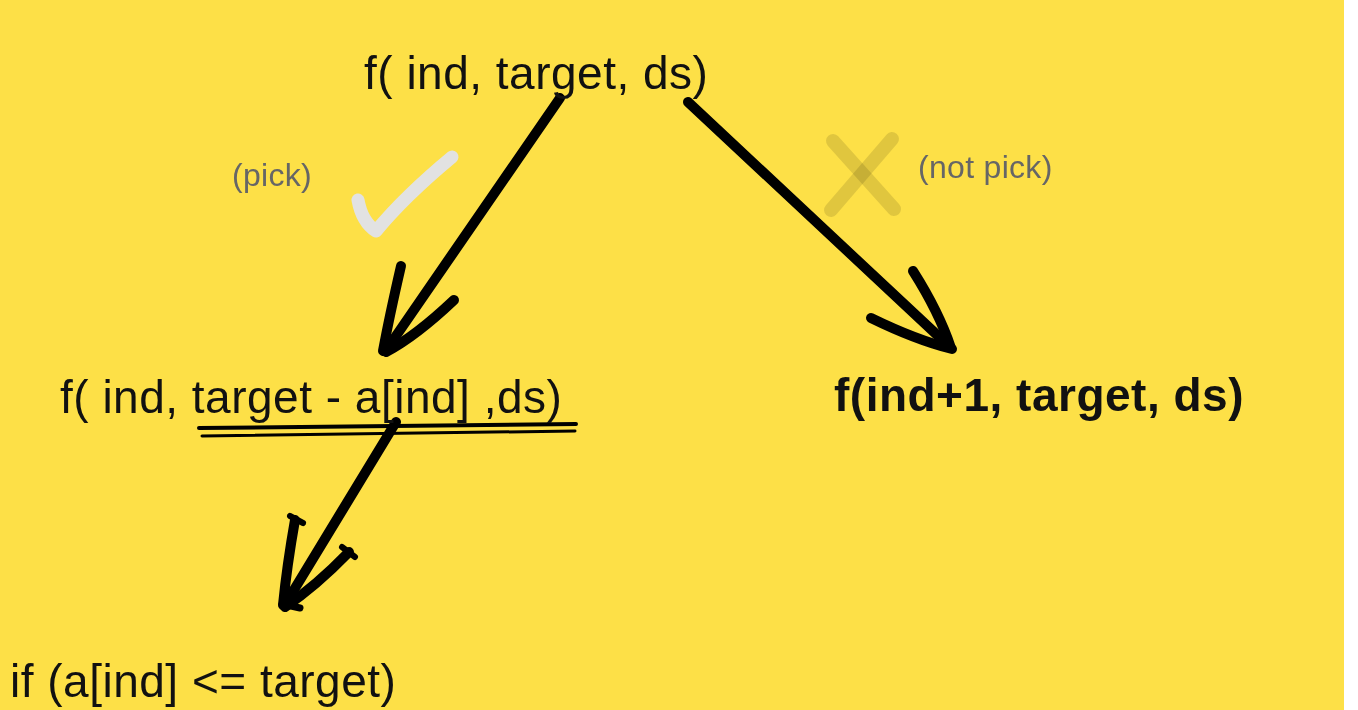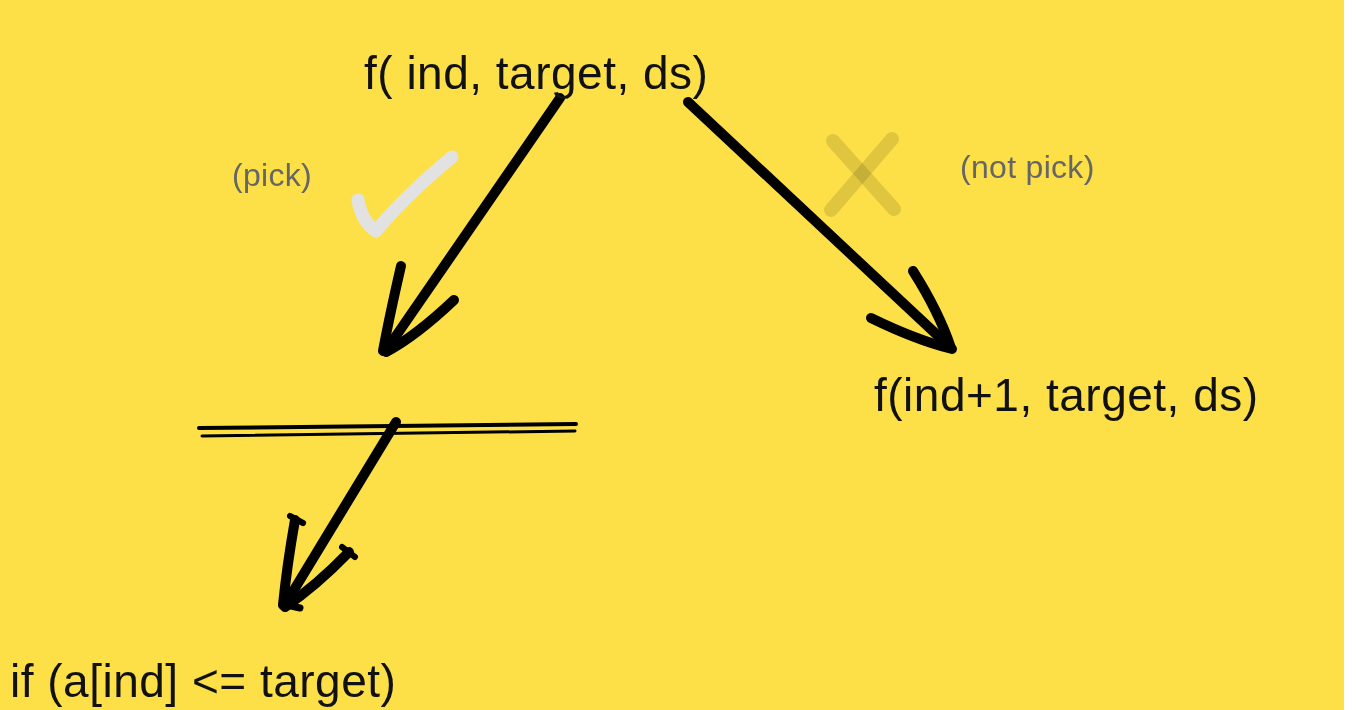--- a/index.html
+++ b/index.html
@@ -30,24 +30,24 @@
     line-height: 1.1;
     letter-spacing: 0.5px;
   }
   .txt.gray {
     color: #666666;
     font-size: 32px;
     letter-spacing: 0.3px;
   }
   .node-root      { left: 364px; top: 48px; }
   .node-pick      { left: 60px;  top: 372px; }
-  .node-notpick   { left: 874px; top: 370px; }
+  .node-notpick   { left: 834px; top: 370px; font-weight: bold; }
   .node-condition { left: 10px;  top: 632px; margin-top: 24px; }
   .label-pick     { left: 232px; top: 158px; }
-  .label-notpick  { left: 918px; top: 150px; margin-left: 42px; }
+  .label-notpick  { left: 918px; top: 150px; }
 </style>
 </head>
 <body>
 
 <div class="canvas">
 
   <svg class="strokes" viewBox="0 0 1358 710" xmlns="http://www.w3.org/2000/svg">
 
     <g fill="none" stroke="#e2e2e2" stroke-width="13" stroke-linecap="round" stroke-linejoin="round">
       <path d="M358,200 Q362,222 376,231 Q405,196 452,157"></path>
@@ -84,18 +84,19 @@
       <path d="M282,604 L300,608" stroke-width="7"></path>
     </g>
   </svg>
 
   <div class="txt node-root">f( ind, target, ds)</div>
 
   <div class="txt gray label-pick">(pick)</div>
 
   <div class="txt gray label-notpick">(not pick)</div>
 
+  <div class="txt node-pick">f( ind, target - a[ind] ,ds)</div>
 
   <div class="txt node-notpick">f(ind+1, target, ds)</div>
 
   <div class="txt node-condition">if (a[ind] &lt;= target)</div>
 
 </div>
 
 </body></html>

